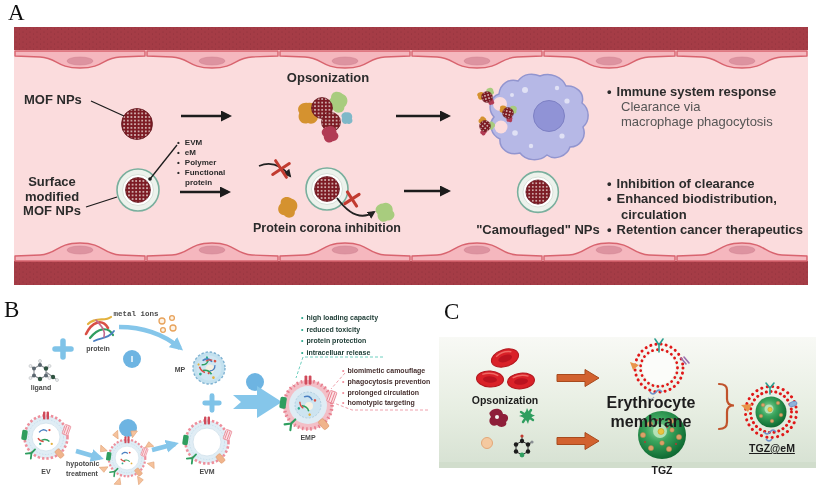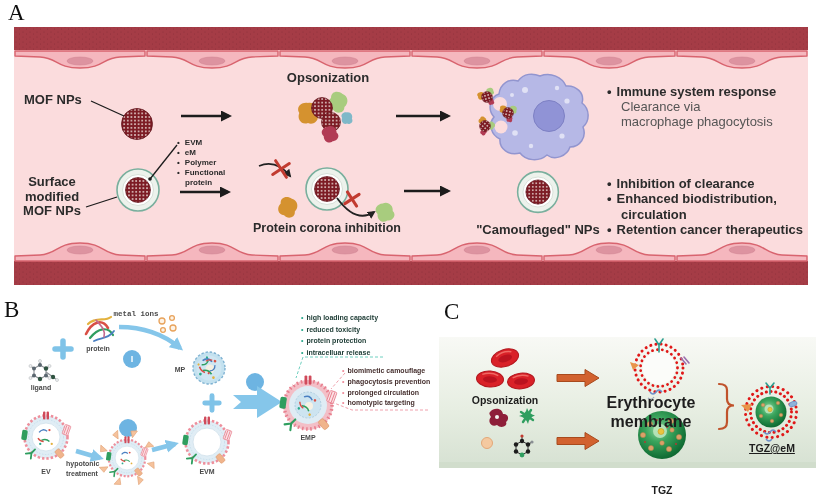--- a/index.html
+++ b/index.html
@@ -453,16 +453,16 @@
 </div>
 <div class="t" style="left:342px;top:366px;width:100px;font-size:7px;line-height:10.8px;color:#46302f;">
   <div class="pk">biomimetic camouflage</div>
   <div class="pk">phagocytosis prevention</div>
   <div class="pk">prolonged circulation</div>
   <div class="pk">homotypic targeting</div>
 </div>
 
 <div class="t c" style="left:463px;top:394px;width:84px;font-size:10.5px;color:#1d1d1d;">Opsonization</div>
 <div class="t c" style="left:580px;top:394px;width:142px;font-size:16px;color:#1d1d1d;">Erythrocyte membrane</div>
-<div class="t c" style="left:632px;top:484px;width:60px;font-size:10.5px;color:#1d1d1d;">TGZ</div>
+<div class="t c" style="left:632px;top:464px;width:60px;font-size:10.5px;color:#1d1d1d;">TGZ</div>
 <div class="t c" style="left:730px;top:442px;width:84px;font-size:10.5px;color:#1d1d1d;text-decoration:underline;">TGZ@eM</div>
 
 </div>
 
 </body></html>

